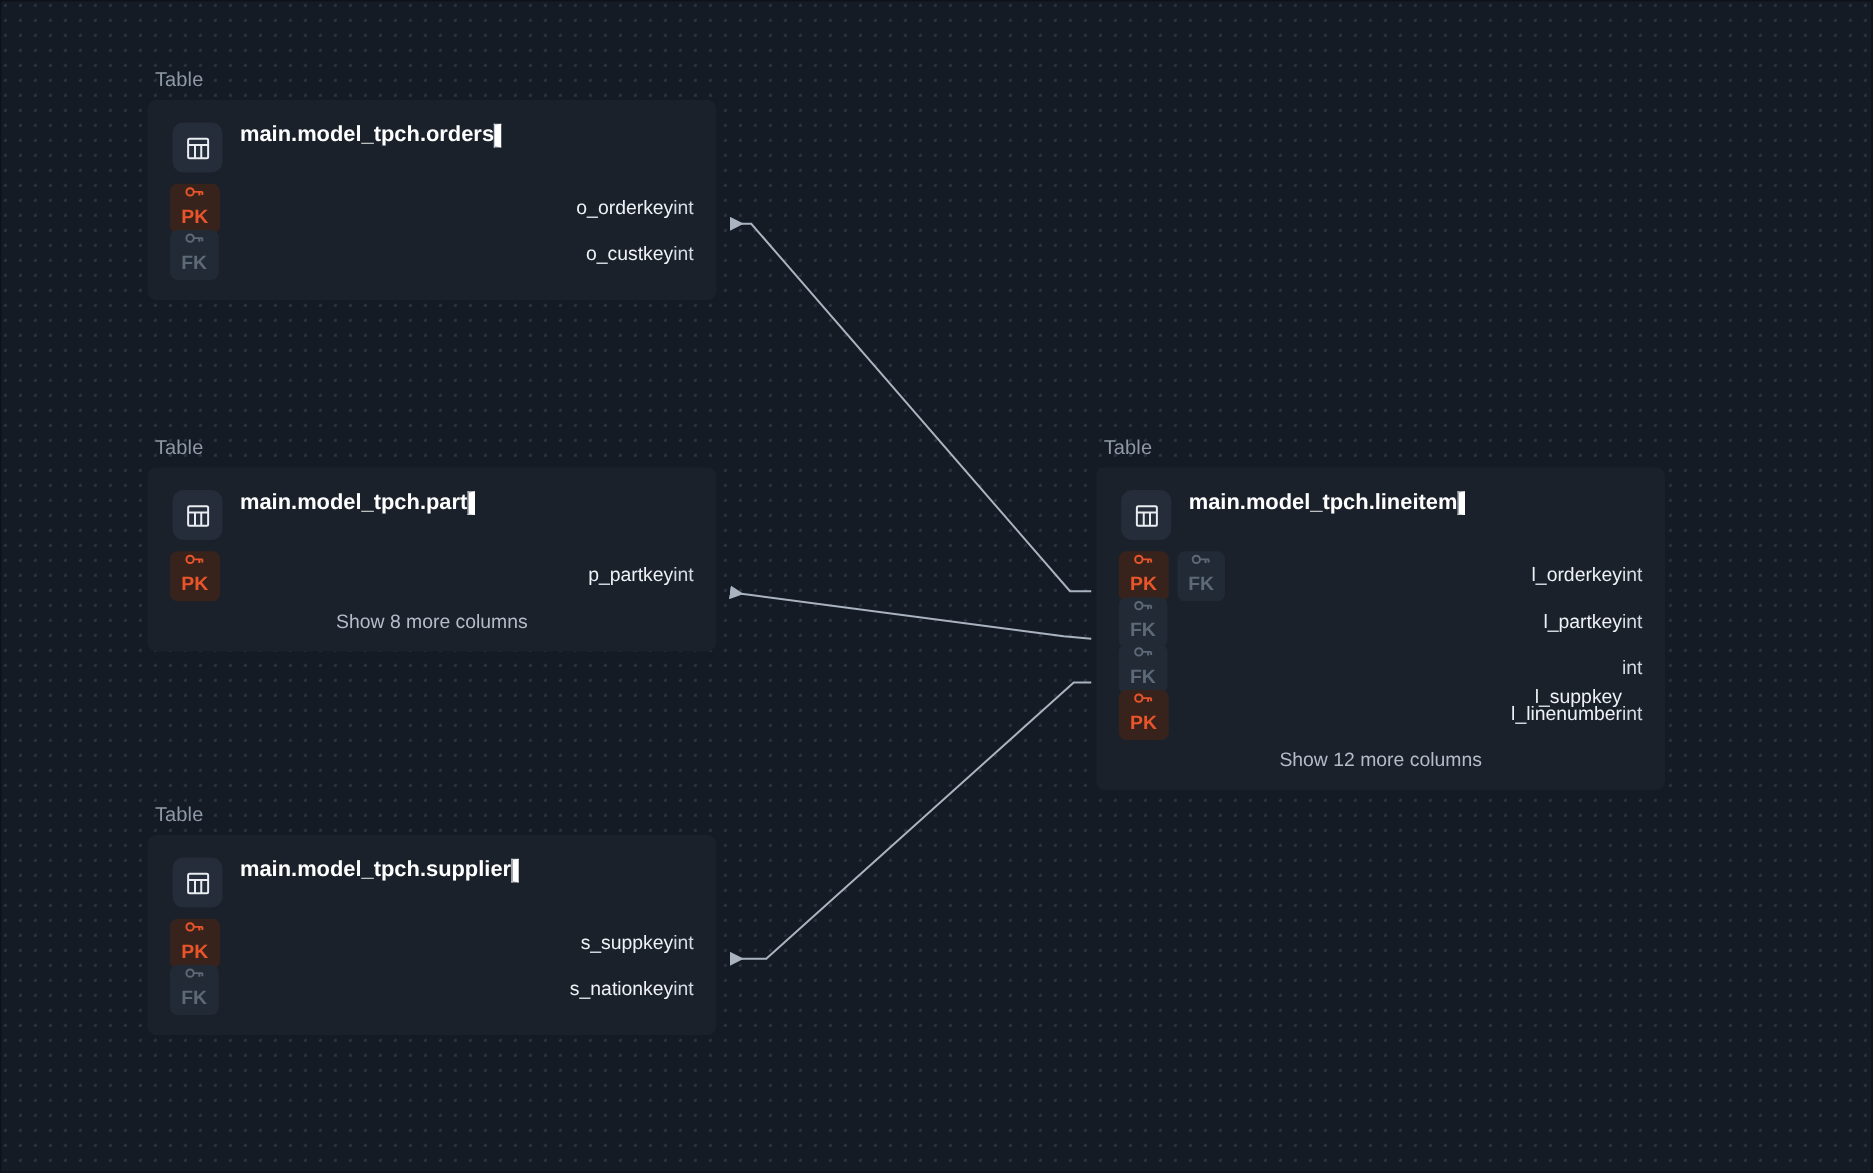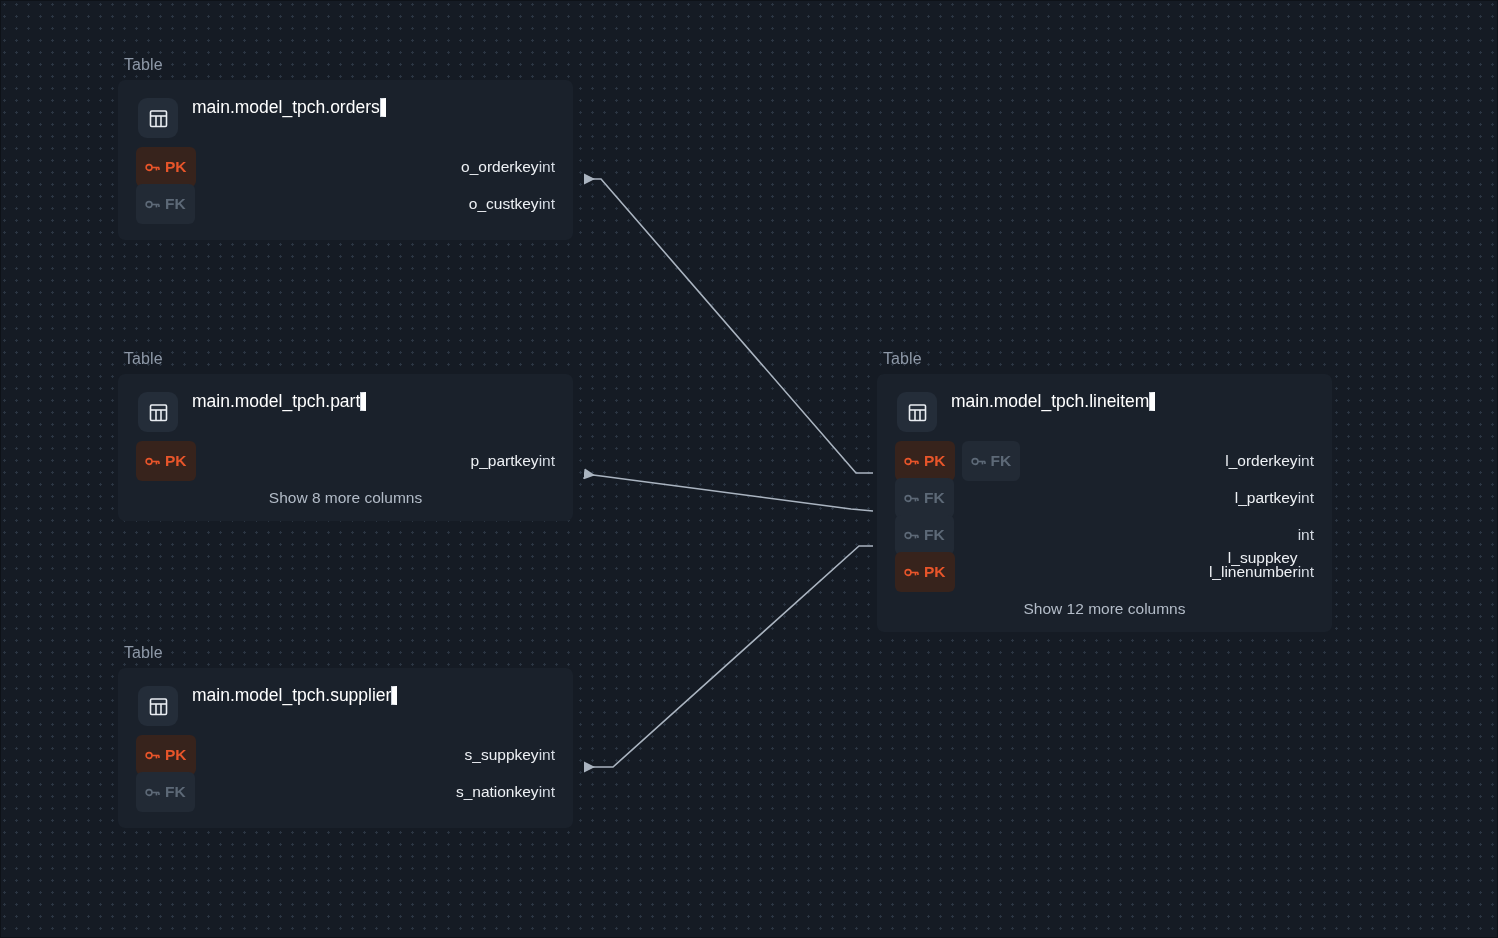--- a/index.html
+++ b/index.html
@@ -65,21 +65,21 @@
     justify-content: center;
     margin-top: 2px;
   }
   .head-text {
     margin-left: 14px;
     flex: 1 1 auto;
     min-width: 0;
   }
   .tbl-title {
     font-size: 17.5px;
-    font-weight: normal;
+    font-weight: bold;
     color: #ffffff;
     line-height: 22px;
     white-space: nowrap;
   }
   .redaction {
     margin-top: 2px;
     height: 25px;
     background: #000000;
     border: 1px solid #c9cfd8;
     border-right: 5px solid #ffffff;
@@ -105,20 +105,21 @@
   .badge {
     display: flex;
     align-items: center;
     gap: 5px;
     height: 40px;
     padding: 0 9px;
     border-radius: 6px;
     font-size: 15.5px;
     font-weight: bold;
     box-sizing: border-box;
+    flex-direction: column;
   }
   .badge + .badge { margin-left: 7px; }
   .badge.pk {
     background: #37231c;
     color: #e8552a;
   }
   .badge.fk {
     background: #222a35;
     color: #5d6977;
   }

